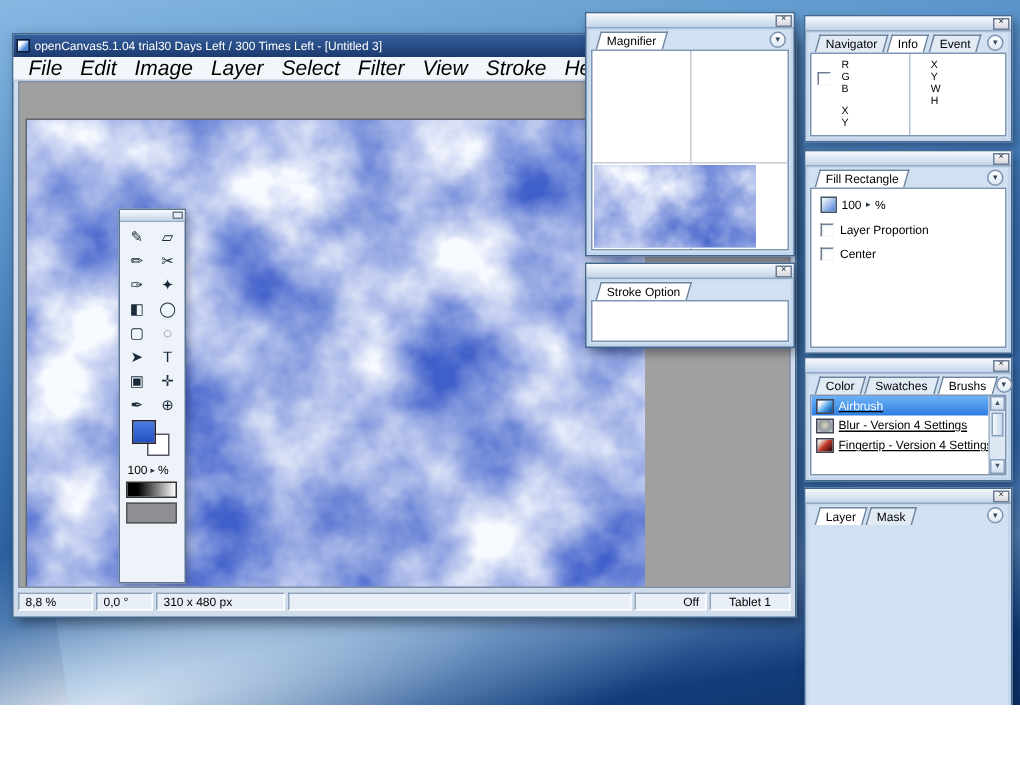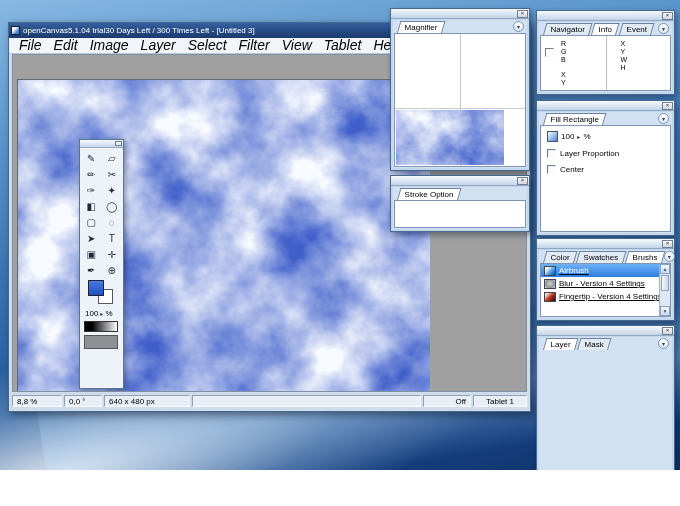--- a/index.html
+++ b/index.html
@@ -144,21 +144,21 @@
       <span class="winbtn">×</span>
     </div>
     <div class="menubar">
       <span class="menu-item">File</span>
       <span class="menu-item">Edit</span>
       <span class="menu-item">Image</span>
       <span class="menu-item">Layer</span>
       <span class="menu-item">Select</span>
       <span class="menu-item">Filter</span>
       <span class="menu-item">View</span>
-      <span class="menu-item">Tablet</span>
+      <span class="menu-item">Stroke</span>
       <span class="menu-item">Help</span>
     </div>
 
     <div class="workspace">
       <div class="canvas">
         <svg width="412" height="315">
           <rect width="412" height="315" fill="#3f5fca"></rect>
           <rect width="412" height="315" filter="url(#cloudF)"></rect>
         </svg>
       </div>
@@ -195,21 +195,21 @@
           <span>%</span>
         </div>
         <div class="tb-grad"></div>
         <div class="tb-gray"></div>
       </div>
     </div>
 
     <div class="statusbar">
       <span class="status-cell" style="width:50px">8,8 %</span>
       <span class="status-cell" style="width:38px">0,0 °</span>
-      <span class="status-cell" style="width:86px">640 x 480 px</span>
+      <span class="status-cell" style="width:86px">310 x 480 px</span>
       <span class="status-cell status-spacer"></span>
       <span class="status-cell" style="width:48px;text-align:right">Off</span>
       <span class="status-cell" style="width:54px;text-align:center">Tablet 1</span>
     </div>
   </div>
 
   <div class="panel" style="left:390px;top:8px;width:140px;height:163px">
     <div class="pstrip">
       <span class="pclose">×</span>
     </div>

